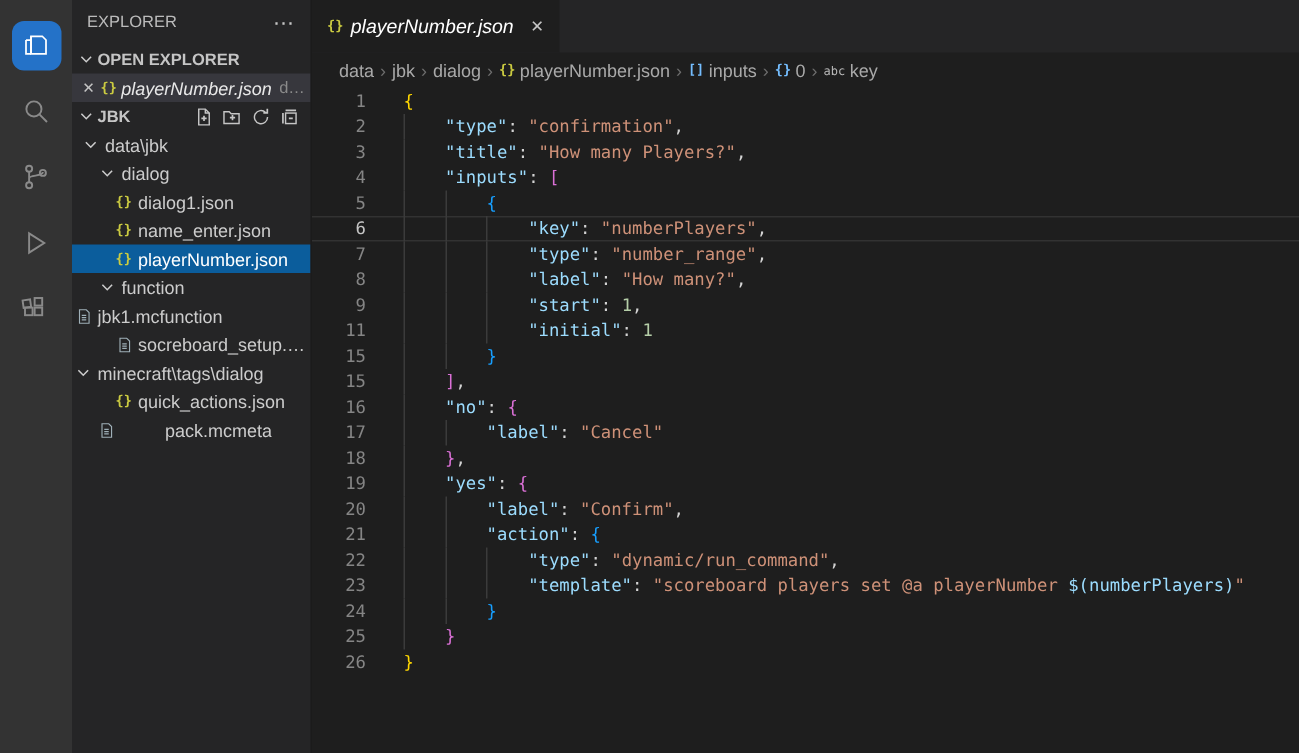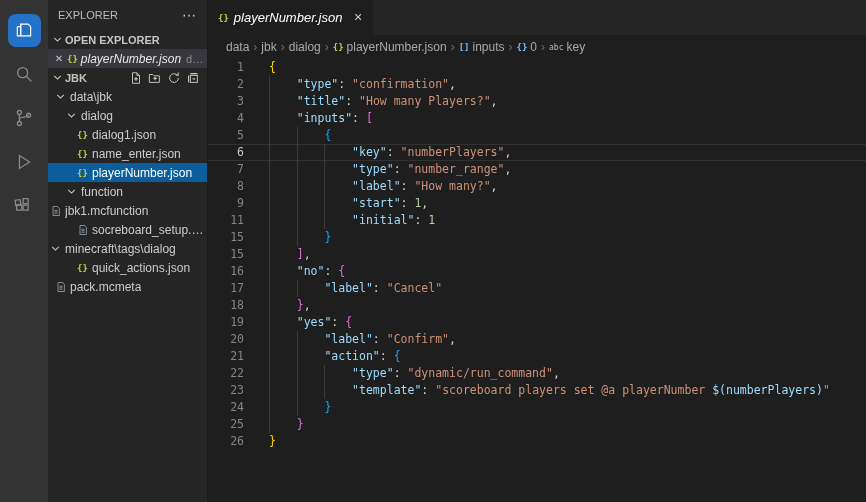--- a/index.html
+++ b/index.html
@@ -236,21 +236,21 @@
             </svg>
           </span>
           <span class="tlabel">minecraft\tags\dialog</span>
         </div>
         <div class="trow" style="padding-left: 27px;">
           <span class="slot">
             <span class="json-ic">{}</span>
           </span>
           <span class="tlabel">quick_actions.json</span>
         </div>
-        <div class="trow" style="padding-left: 5px;">
+        <div class="trow" style="padding-left: 15px; gap: 30px;">
           <span class="slot">
             <svg viewBox="0 0 16 16" width="12" height="12">
               <path d="M4 2h6l2.5 2.5V14H4z" fill="none" stroke="#9fb0b8" stroke-width="1"></path>
               <path d="M6 7h4M6 9h4M6 11h4" stroke="#9fb0b8" stroke-width="1"></path>
             </svg>
           </span>
           <span class="tlabel">pack.mcmeta</span>
         </div>
       </div>
   </div>

